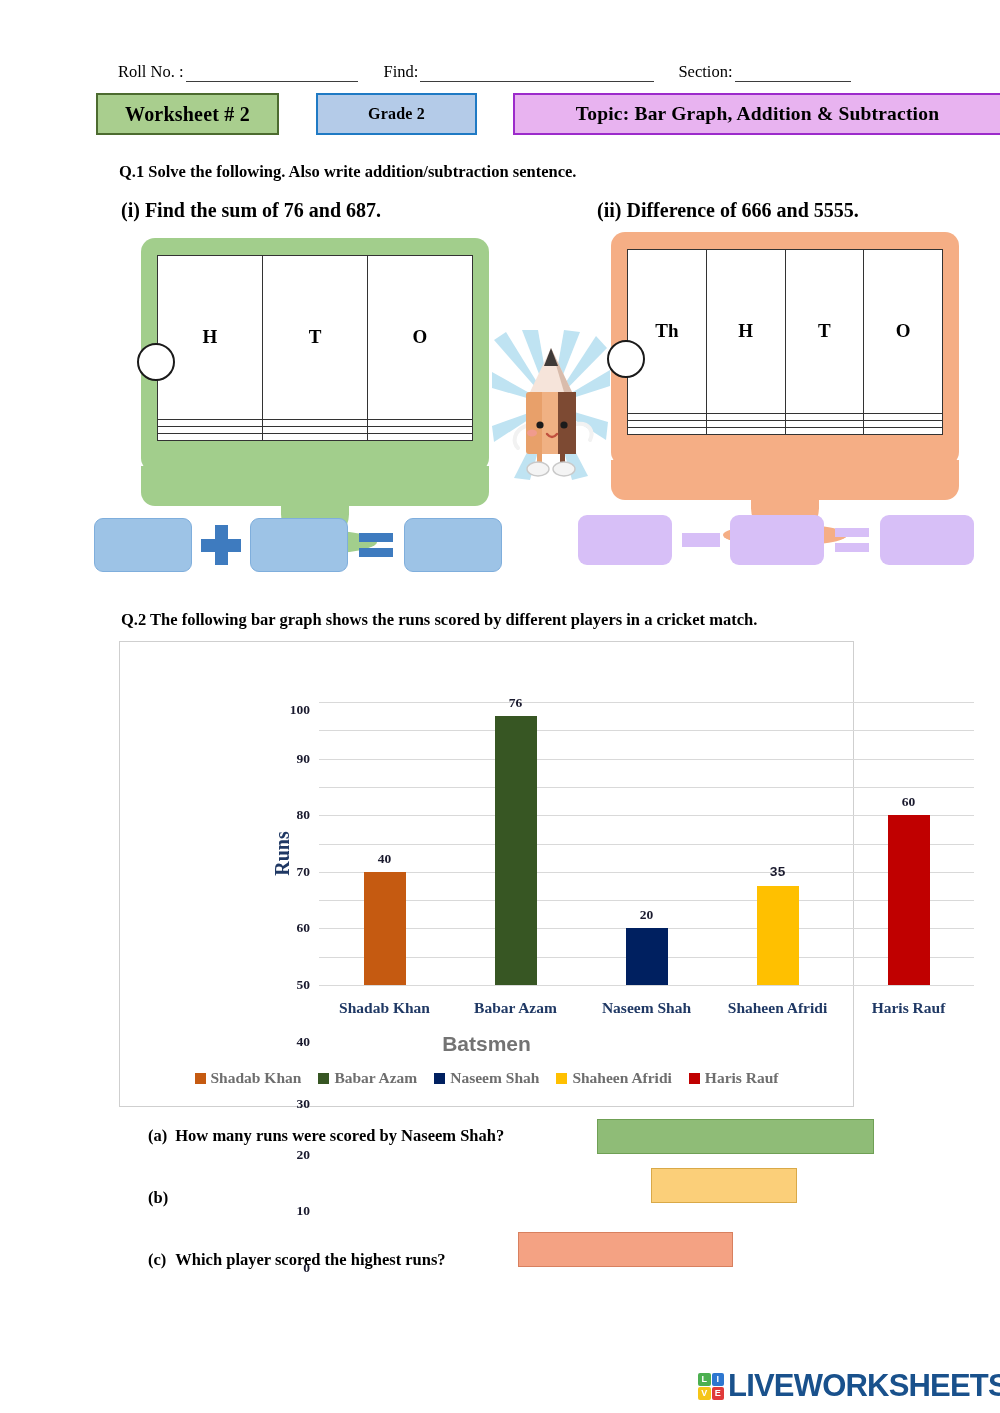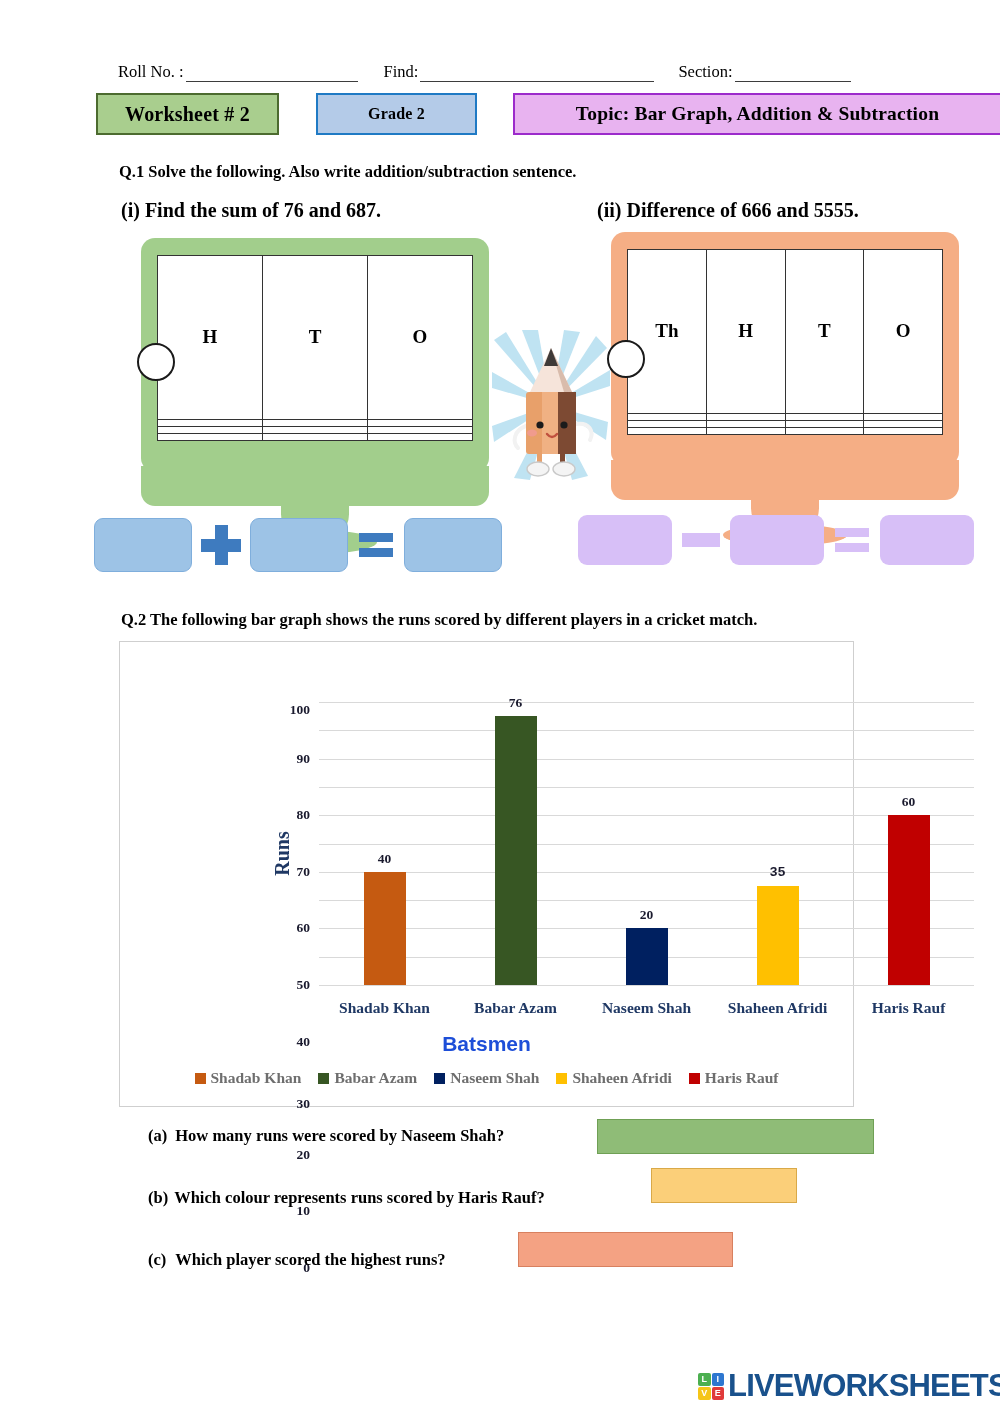--- a/index.html
+++ b/index.html
@@ -214,21 +214,21 @@
     color: #1F3864;
     font-weight: bold;
     font-size: 20px;
     font-family: "Liberation Serif", serif;
   }
   .xlabel {
     position: absolute; left: 0; right: 0; top: 390px;
     text-align: center;
     font-weight: bold;
     font-size: 21px;
-    color: #1d4ed8;
+    color: #737373;
     font-family: "Liberation Sans", sans-serif;
   }
   .legend {
     position: absolute; left: 0; right: 0; top: 427px;
     display: flex; align-items: center; justify-content: center;
     gap: 17px;
   }
   .legitem { display: flex; align-items: center; gap: 5px; }
   .legswatch { width: 11px; height: 11px; display: block; }
   .legtext {
@@ -530,21 +530,20 @@
 <div class="subq" style="left:148px; top:1116px; height:40px;">
   <span class="txt">(a)</span>
   <span style="width:8px"></span>
   <span class="txt">How many runs were scored by Naseem Shah?</span>
 </div>
 <div class="ansbox" style="position:absolute; left:597px; top:1119px; width:277px; height:35px; background:#8FBC77; border:1px solid #6FA055;"></div>
 
 <div class="subq" style="left:148px; top:1178px; height:40px;">
   <span class="txt">(b)</span>
   <span style="width:6px"></span>
-  <span class="txt">Which colour represents runs scored by Haris Rauf?</span>
 </div>
 <div class="ansbox" style="position:absolute; left:651px; top:1168px; width:146px; height:35px; background:#FBCF79; border:1px solid #D9A948;"></div>
 
 <div class="subq" style="left:148px; top:1240px; height:40px;">
   <span class="txt">(c)</span>
   <span style="width:9px"></span>
   <span class="txt">Which player scored the highest runs?</span>
 </div>
 <div class="ansbox" style="position:absolute; left:518px; top:1232px; width:215px; height:35px; background:#F4A283; border:1px solid #D8805F;"></div>
 

